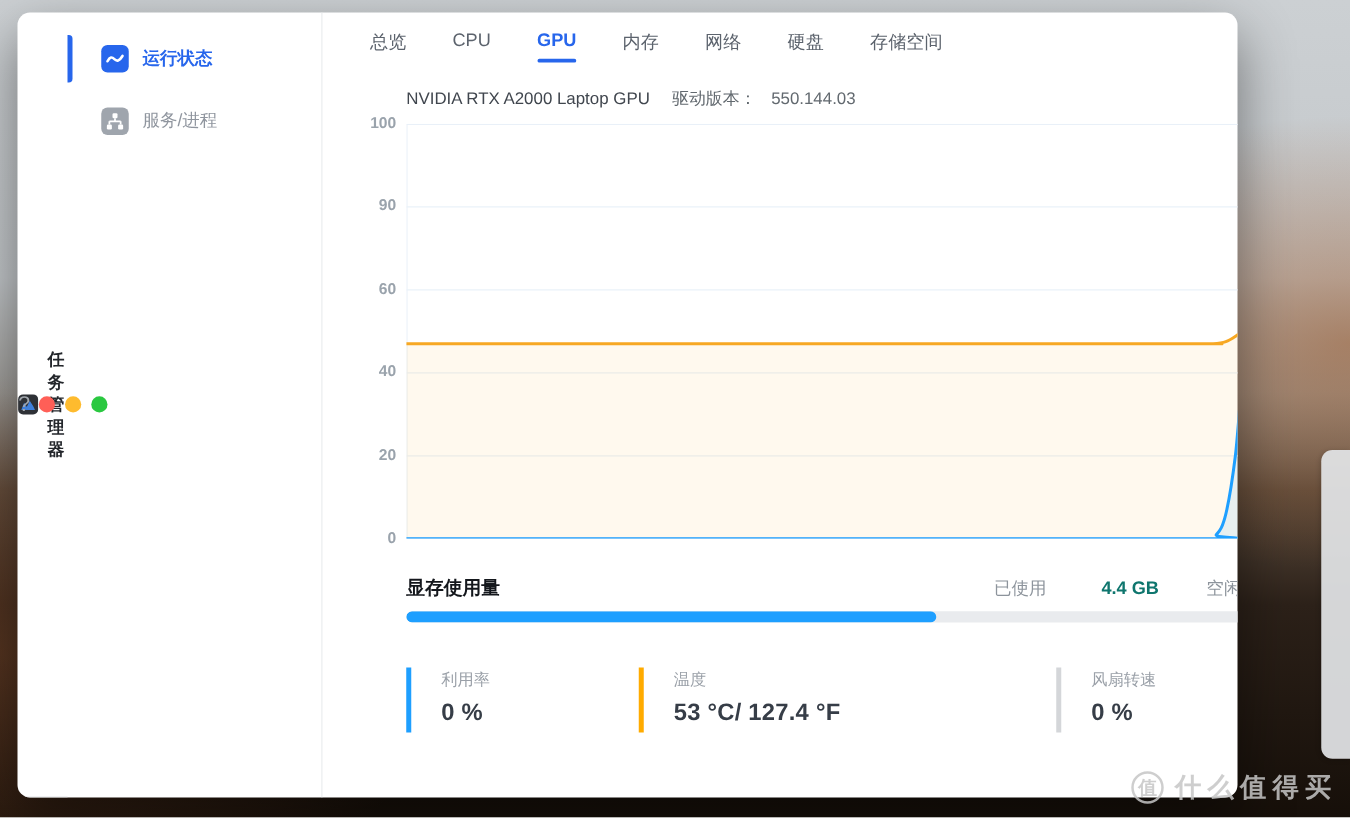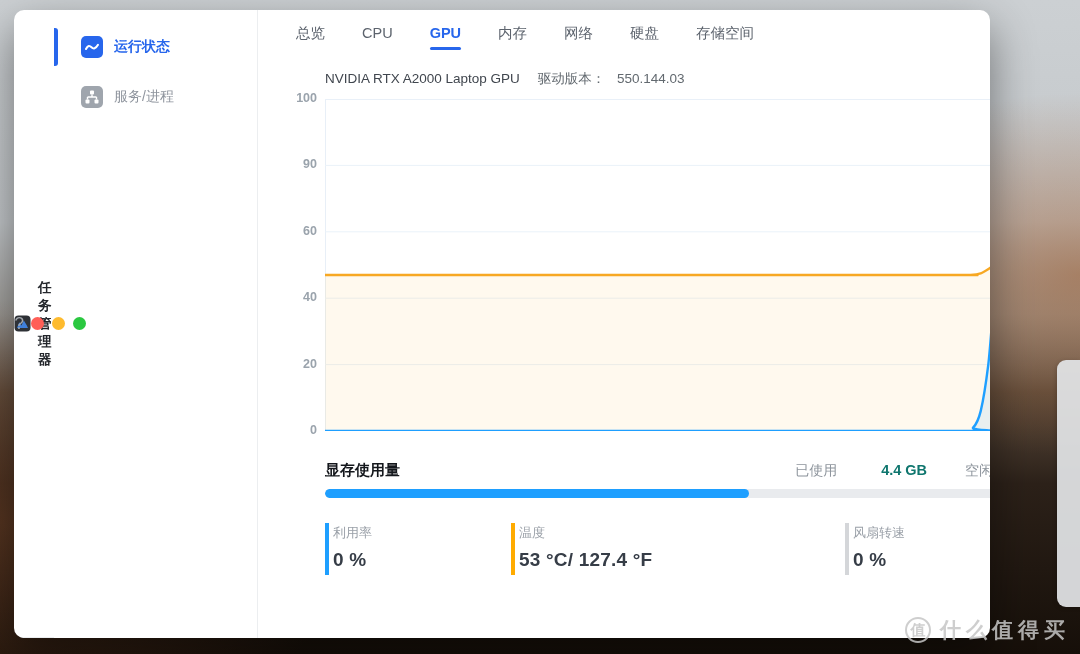--- a/index.html
+++ b/index.html
@@ -62,21 +62,21 @@
   .mem-row{ width:758px; margin:30px 0 0 67px; display:flex; justify-content:space-between; align-items:baseline; }
   .mem-title{ font-size:15px; font-weight:700; color:#14171c; }
   .mem-right{ font-size:14px; color:#8d949c; display:flex; align-items:baseline; gap:8px; }
   .mem-val{ color:#0f766e; font-weight:700; font-size:14.5px;margin-left:36px; }
   .mem-gap{ display:inline-block; width:22px; }
 
   .progress{ width:758px; height:9px; margin:9px 0 0 67px; background:#e9ebee; border-radius:5px; overflow:hidden; }
   .progress-fill{ height:100%; border-radius:5px; }
 
   .stats{ width:758px; margin:25px 0 0 67px; position:relative; height:56px; }
-  .stat{ position:absolute; top:0; height:52px; border-left:4px solid #ccc; padding-left:4px; }
+  .stat{ position:absolute; top:11px; height:52px; border-left:4px solid #ccc; padding-left:24px; }
   .stat-label{ font-size:13px; color:#9aa0a8; margin-top:1px; }
   .stat-value{ font-size:19px; font-weight:700; color:#363d47; margin-top:7px; letter-spacing:.2px; white-space:nowrap; }
 
   
   .edge-panel{ position:absolute; right:0; top:360px; width:23px; height:247px; z-index:3;
     background:rgba(226,228,230,.93); border-radius:9px 0 0 9px; box-shadow:-1px 1px 4px rgba(0,0,0,.18); }
 
   
   .watermark{ position:absolute; right:10px; bottom:10px; z-index:6; display:flex; align-items:center; gap:9px;
     color:rgba(198,198,198,.85); }

